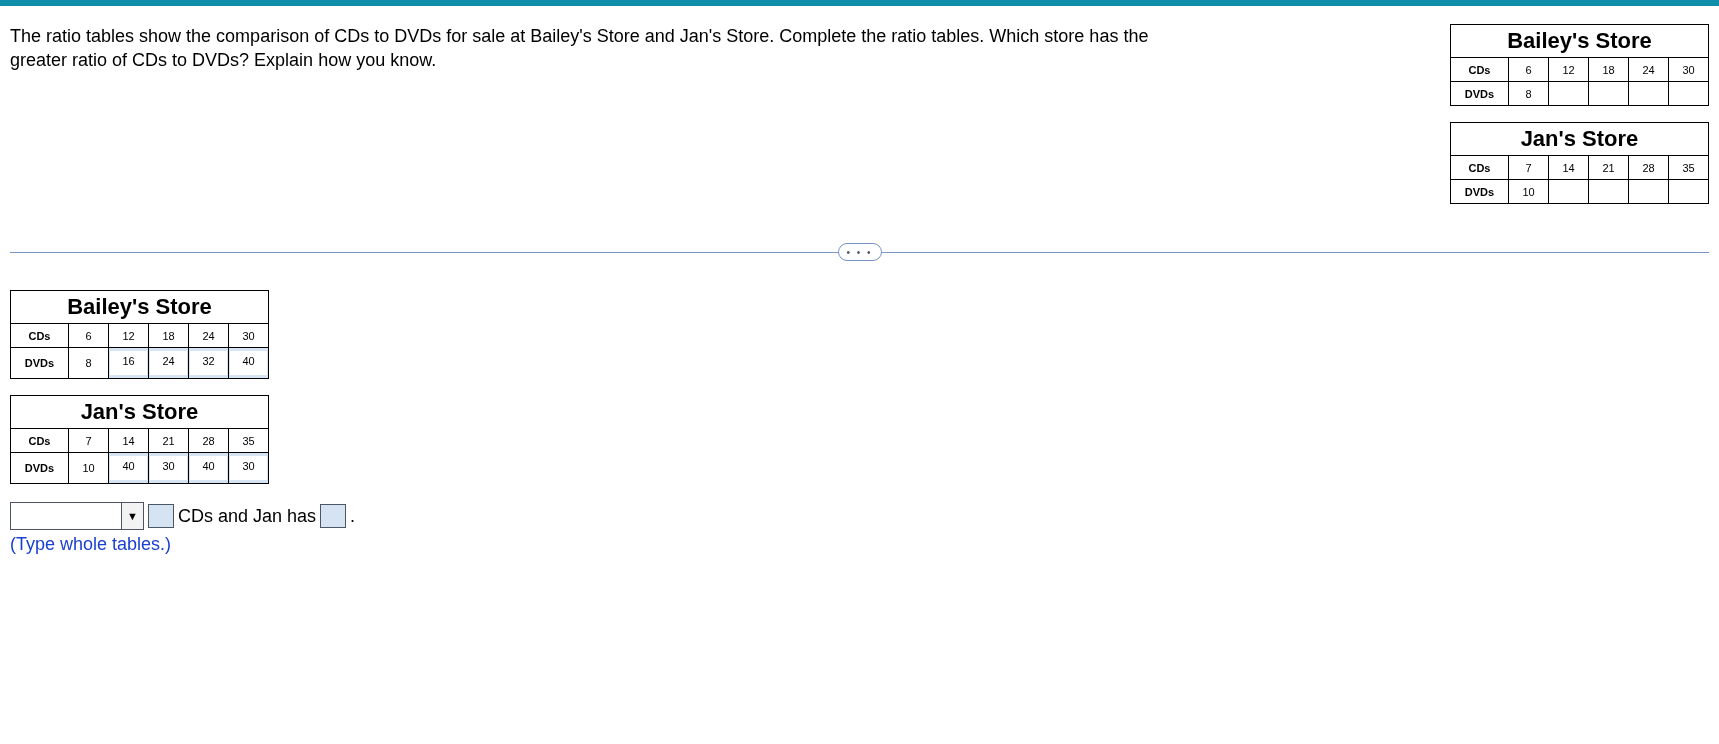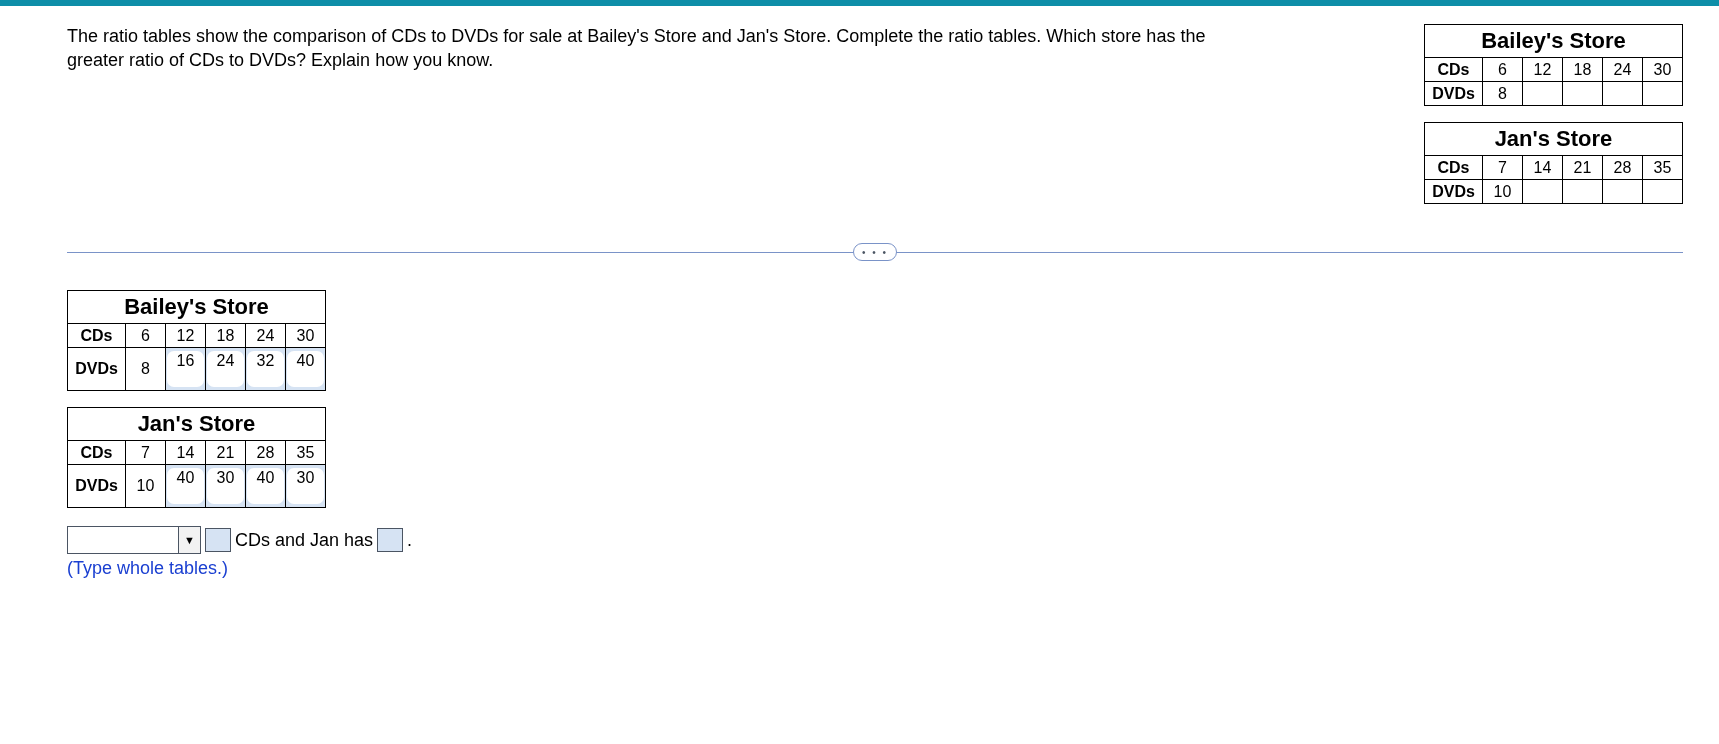--- a/index.html
+++ b/index.html
@@ -8,22 +8,21 @@
     font-family: Arial, Helvetica, sans-serif;
     font-size: 18px;
     color: #000;
     background: #fff;
   }
   .top-bar {
     height: 6px;
     background: #0e8ea8;
   }
   .container {
-    padding: 18px 36px;
-    margin-left: 31px;
+    padding: 18px 10px;
   }
   .problem-row {
     display: flex;
     justify-content: space-between;
     align-items: flex-start;
   }
   .problem-text {
     max-width: 1200px;
     line-height: 1.35;
   }
@@ -31,21 +30,21 @@
     flex-shrink: 0;
     margin-left: 20px;
   }
   table.ratio {
     border-collapse: collapse;
     margin-bottom: 16px;
   }
   table.ratio th, table.ratio td {
     border: 1px solid #000;
     text-align: center;
-    font-size: 16px;
+    font-size: 11px;
     padding: 2px 0;
     height: 24px;
   }
   table.ratio td { width: 40px; }
   table.ratio td.lbl {
     width: 58px;
     font-weight: bold;
     text-align: center;
   }
   table.ratio th.title {
@@ -84,23 +83,22 @@
   }
   .section-label { margin: 8px 0 14px 0; }
   td.ans {
     background: #d6e3f3;
     width: 40px;
     padding: 0;
   }
   td.ans .inner {
     margin: 1px;
     background: #fff;
-    height: 36px;
+    height: 24px;
     line-height: 20px;
-    border-radius: 7px;
   }
   .answer-line {
     display: flex;
     align-items: center;
     flex-wrap: wrap;
     gap: 4px;
     margin-top: 18px;
   }
   .dropdown {
     display: inline-flex;

